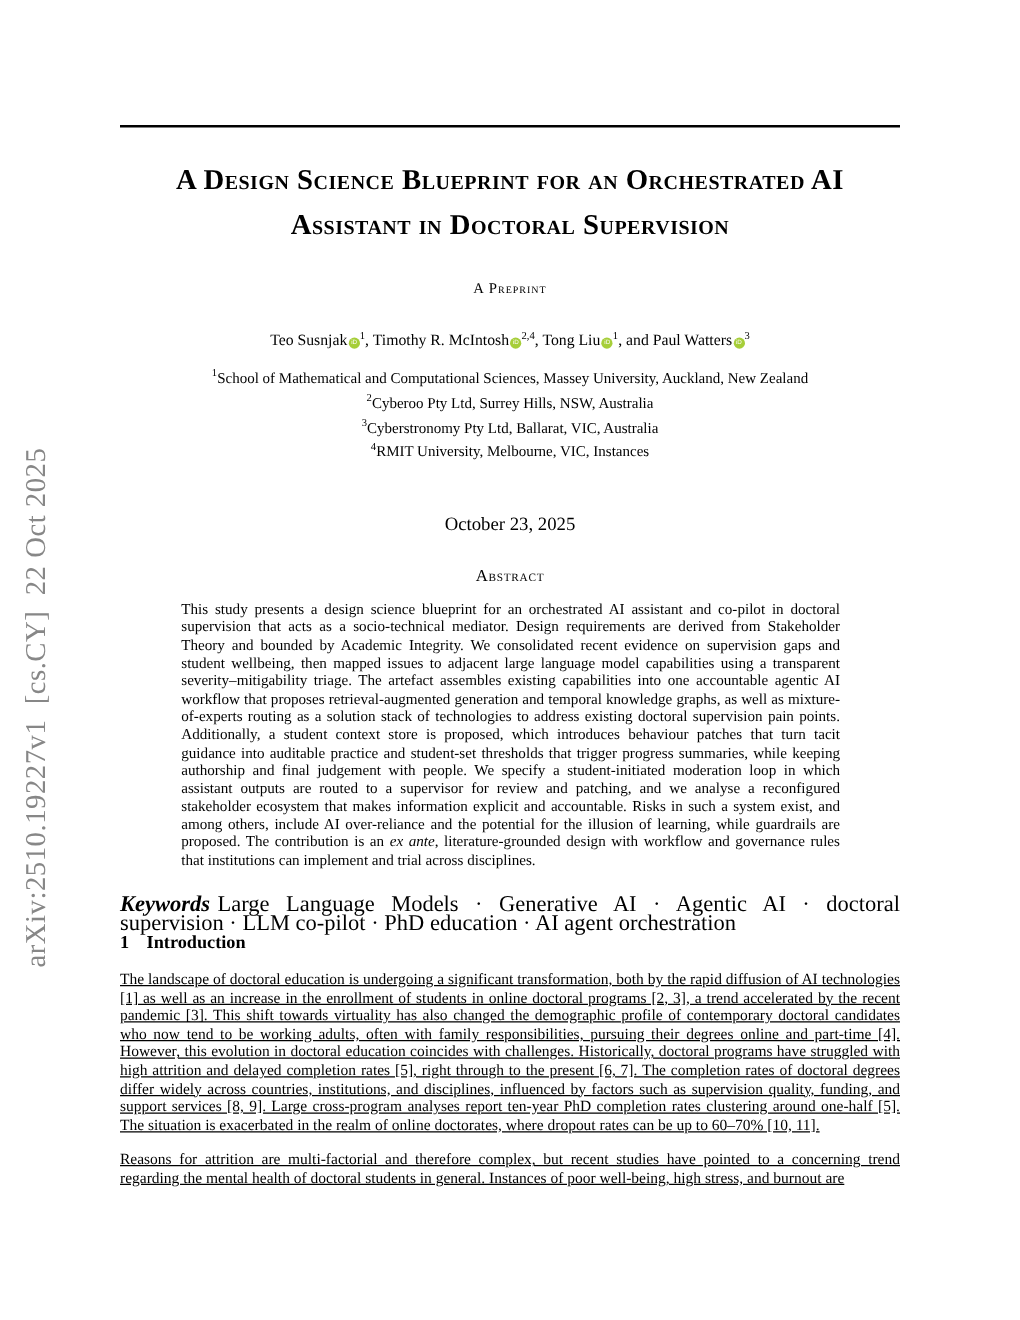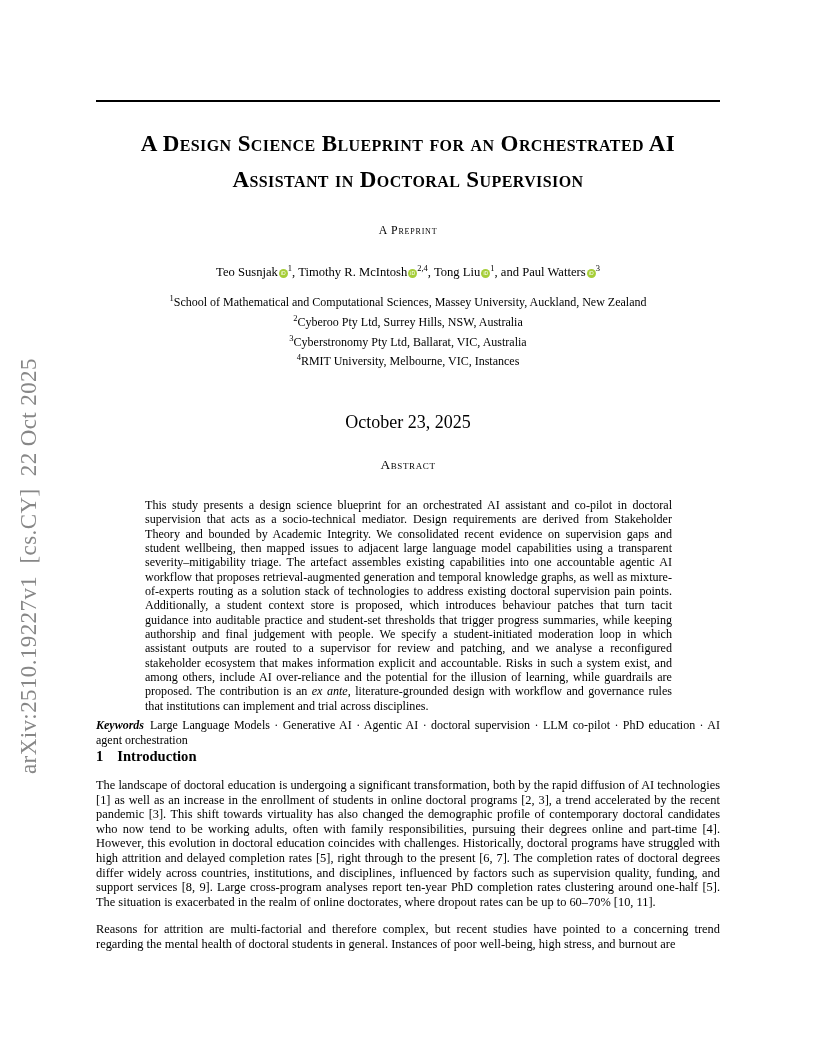--- a/index.html
+++ b/index.html
@@ -74,55 +74,56 @@
     font-family: "Liberation Sans", sans-serif;
   }
   .affiliations {
     text-align: center;
     font-size: 12px;
     line-height: 15.6px;
     margin-top: 11px;
   }
   .date {
     text-align: center;
-    font-size: 18px;
+    font-size: 15px;
     margin-top: 42px;
     font-family: Liberation Serif, serif;
   }
   .abstract-heading {
     text-align: center;
     font-variant: small-caps;
     font-weight: 400;
     font-size: 13.4px;
     letter-spacing: 0.6px;
     margin-top: 24px;
   }
   .abstract-body {
-    margin: 25px 48px 0 49px;
+    margin: 11px 48px 0 49px;
     text-align: justify;
     font-size: 12.1px;
     line-height: 14.35px;
   }
   .keywords {
-    margin-top: 5px;
+    margin-top: 21px;
     text-align: justify;
-    font-size: 12px;
+    font-size: 18px;
     line-height: 15px;
   }
   .keywords .kw-label { font-weight: 700; font-style: italic; margin-right: 6px; }
   .section-heading {
     font-size: 14.6px;
     font-weight: 700;
   }
   .section-heading .sec-num { display: inline-block; margin-right: 14px; }
   .body-para {
     margin-top: 13px;
     text-align: justify;
     font-size: 12.4px;
     line-height: 14.6px;
+    text-decoration: underline;
   }
 </style>
 </head>
 <body>
 
 <div class="page">
 
   <div class="arxiv-vertical">arXiv:2510.19227v1  [cs.CY]  22 Oct 2025</div>
 
   <div class="content">

